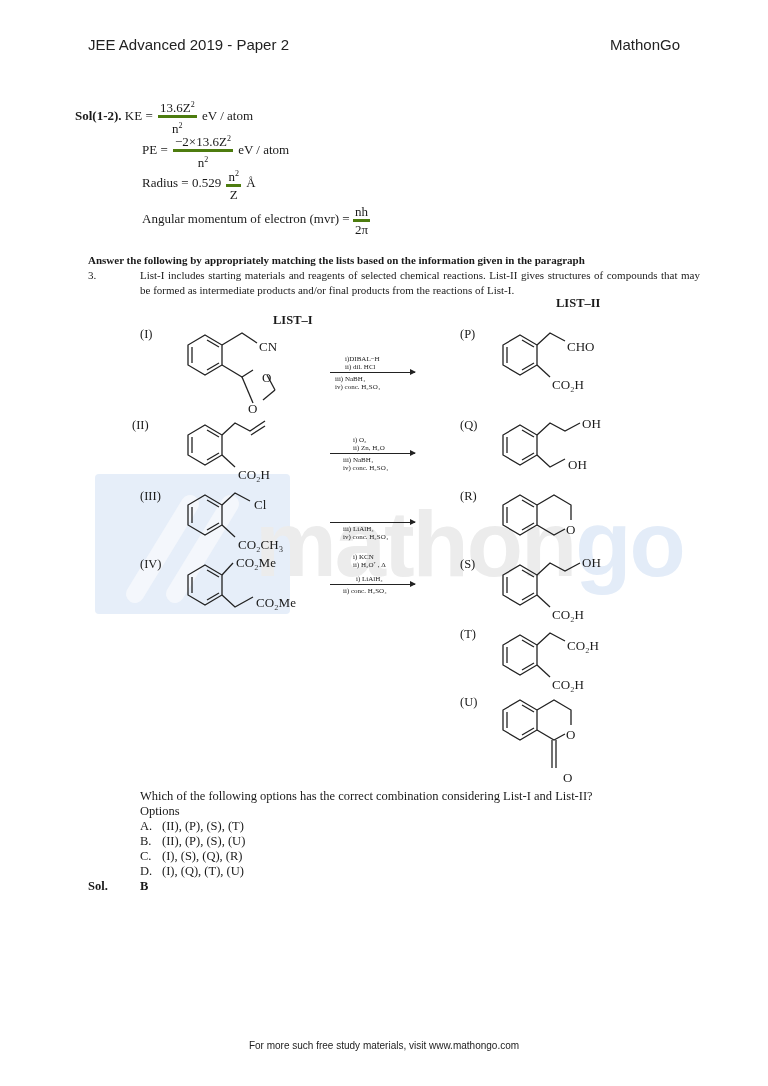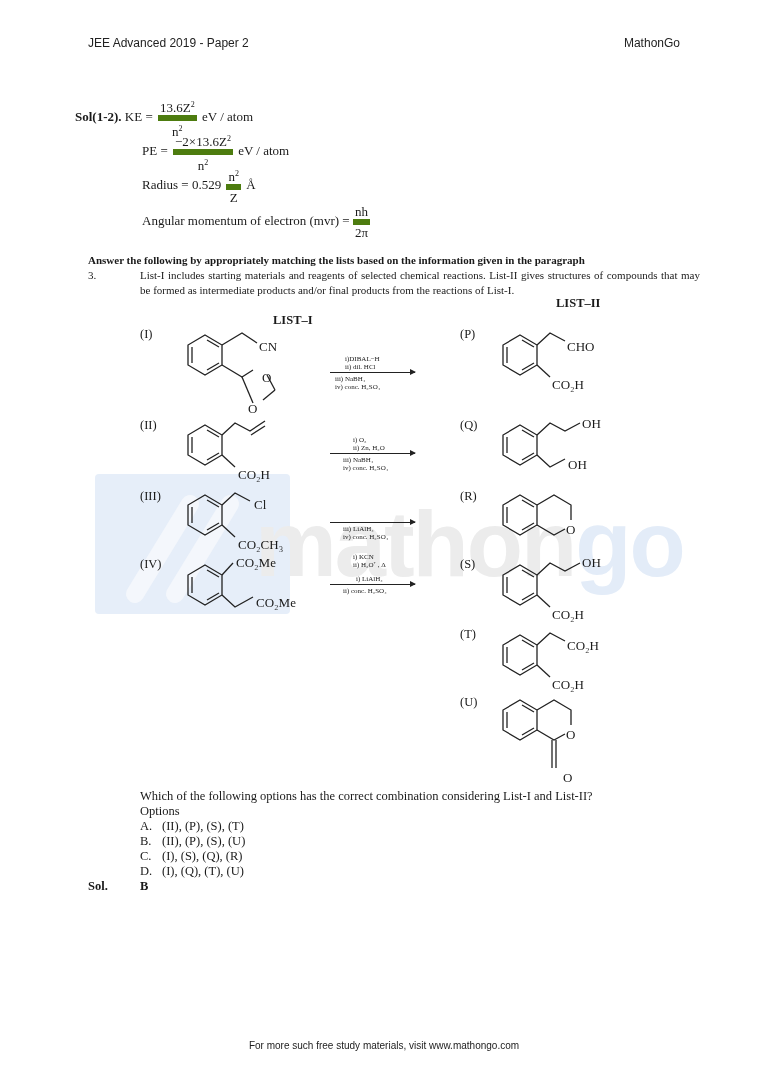--- a/index.html
+++ b/index.html
@@ -1,20 +1,20 @@
 <!DOCTYPE html>
 <html><head>
 <meta charset="utf-8">
 <style>
   html,body{margin:0;padding:0;background:#fff;}
   body{width:768px;height:1086px;position:relative;overflow:hidden;font-family:"Liberation Serif",serif;color:#1a1a1a;}
-  .hdr{position:absolute;top:36px;font-family:"Liberation Sans",sans-serif;font-size:12px;color:#222;}
+  .hdr{position:absolute;top:36px;font-family:"Liberation Sans",sans-serif;font-size:15px;color:#222;}
   .abs{position:absolute;}
   .frac{display:inline-block;vertical-align:middle;text-align:center;margin:0 2px;}
-  .frac .num{display:block;border-bottom:6px solid #4d7c0f;padding:0 2px;line-height:15px;}
+  .frac .num{display:block;border-bottom:3px solid #4d7c0f;padding:0 2px;line-height:15px;}
   .frac .den{display:block;line-height:15px;}
   .eq{font-size:13px;white-space:nowrap;}
   sup,sub{font-size:8px;}
   .bold{font-weight:bold;}
   .para{font-size:11px;line-height:15px;}
   .label{font-size:12.5px;}
   .reag{position:absolute;font-size:7px;line-height:8px;text-align:left;white-space:nowrap;}
   .arrow{position:absolute;height:1px;background:#222;}
   .arrow::after{content:"";position:absolute;right:-1px;top:-3px;border-left:6px solid #222;border-top:3.5px solid transparent;border-bottom:3.5px solid transparent;}
   svg text{font-family:"Liberation Serif",serif;fill:#1a1a1a;}
@@ -60,21 +60,21 @@
 </div>
 
 <div class="abs para bold" style="left:88px;top:253px;">Answer the following by appropriately matching the lists based on the information given in the paragraph</div>
 <div class="abs para" style="left:88px;top:268px;">3.</div>
 <div class="abs para" style="left:140px;top:268px;width:560px;text-align:justify;">List-I includes starting materials and reagents of selected chemical reactions. List-II gives structures of compounds that may be formed as intermediate products and/or final products from the reactions of List-I.</div>
 
 <div class="abs bold label" style="left:273px;top:313px;">LIST–I</div>
 <div class="abs bold label" style="left:556px;top:296px;">LIST–II</div>
 
 <div class="abs label" style="left:140px;top:327px;">(I)</div>
-<div class="abs label" style="left:140px;top:418px;">(II)</div>
+<div class="abs label" style="left:132px;top:418px;">(II)</div>
 <div class="abs label" style="left:140px;top:489px;">(III)</div>
 <div class="abs label" style="left:140px;top:557px;">(IV)</div>
 
 <div class="abs label" style="left:460px;top:327px;">(P)</div>
 <div class="abs label" style="left:460px;top:418px;">(Q)</div>
 <div class="abs label" style="left:460px;top:489px;">(R)</div>
 <div class="abs label" style="left:460px;top:557px;">(S)</div>
 <div class="abs label" style="left:460px;top:627px;">(T)</div>
 <div class="abs label" style="left:460px;top:695px;">(U)</div>
 

